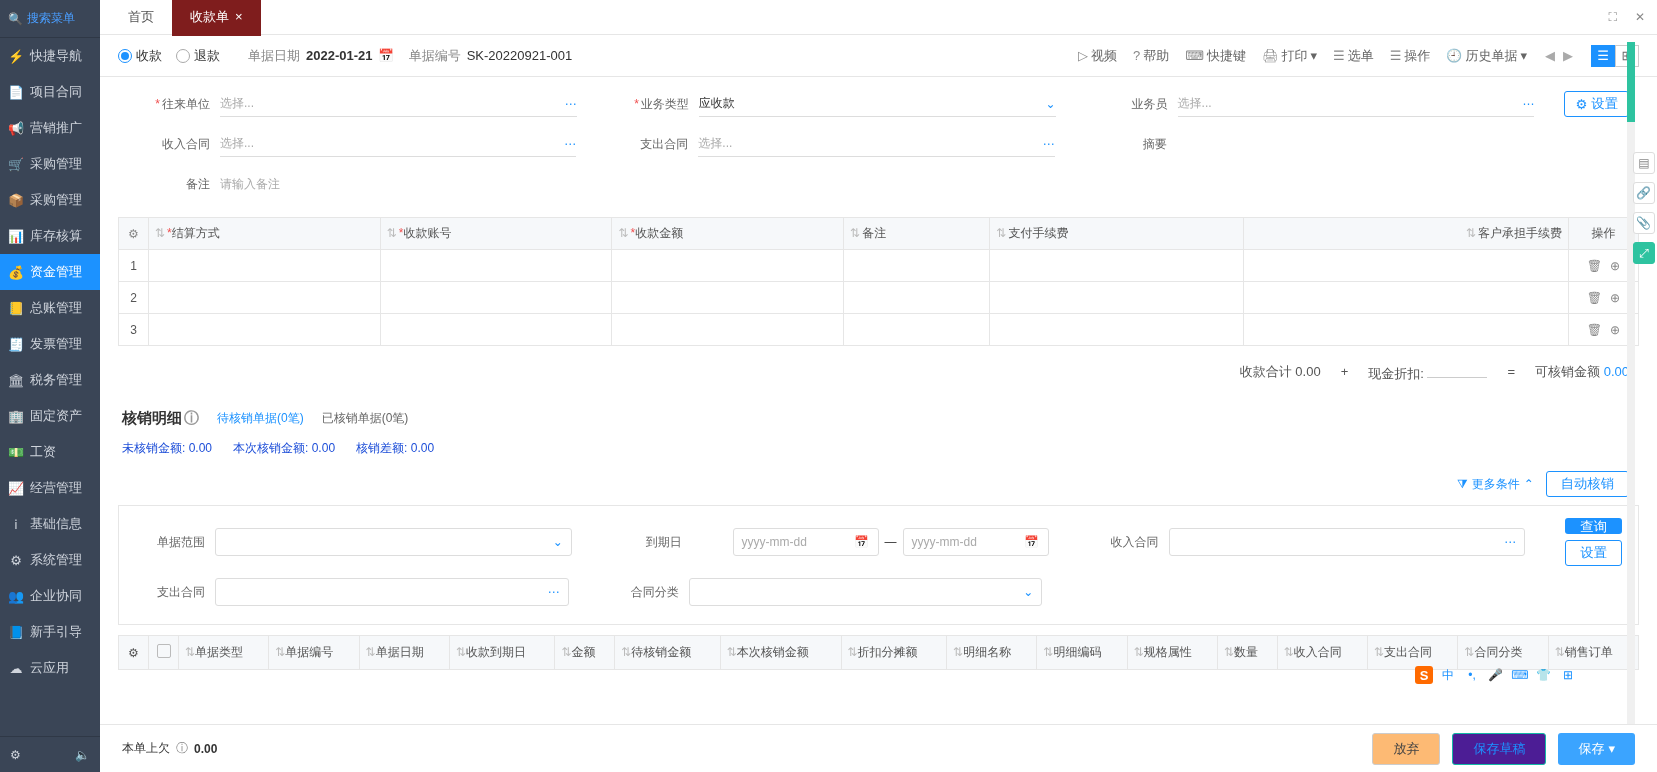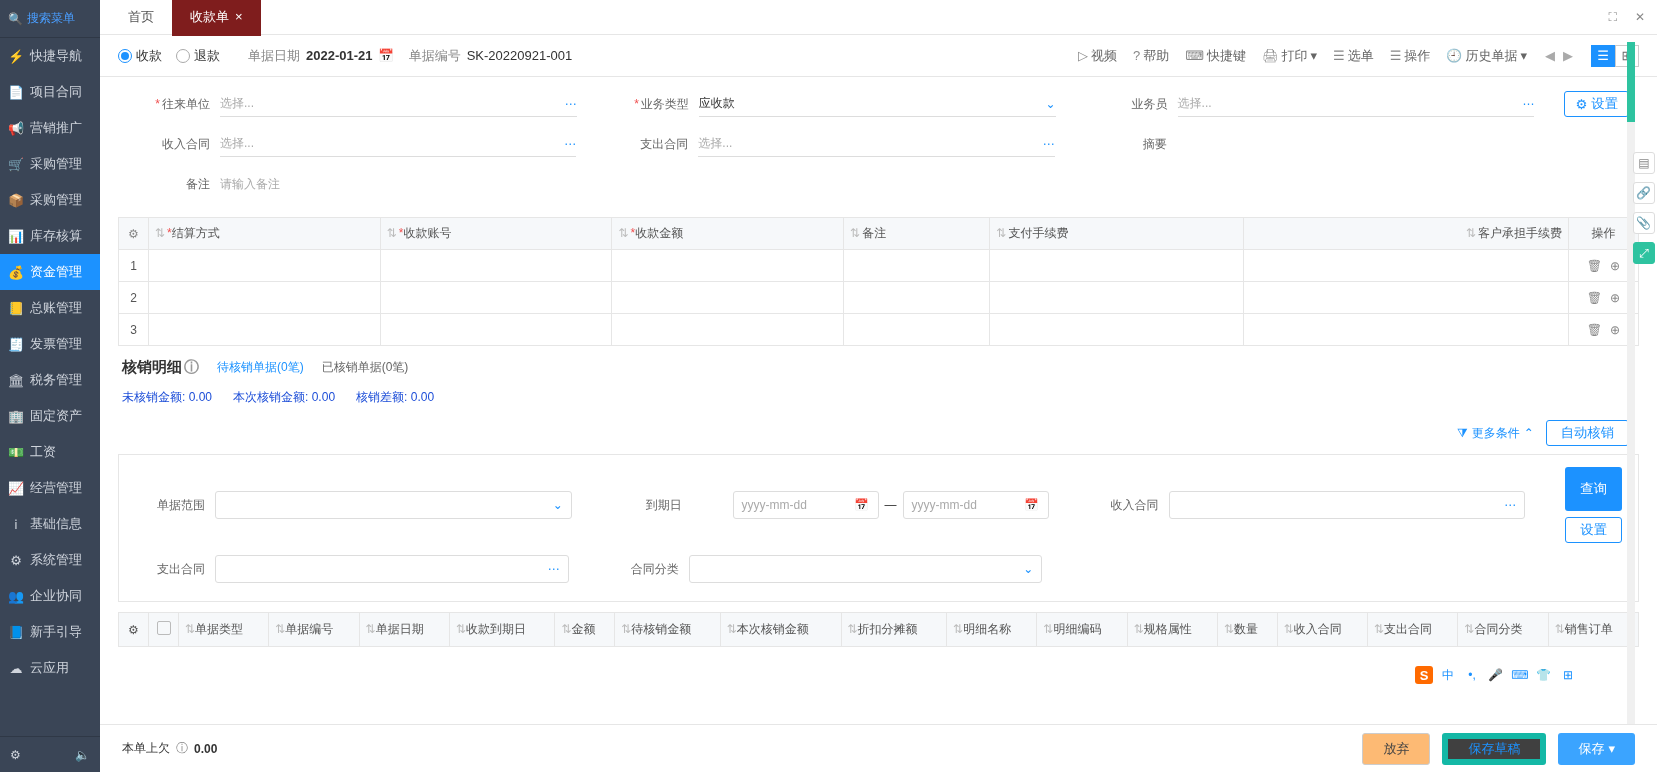--- a/index.html
+++ b/index.html
@@ -90,21 +90,21 @@
 .filter-panel { margin: 0 18px 10px; border: 1px solid #e6e6e6; padding: 12px 16px 6px; }
 .filter-row { display: flex; align-items: center; margin-bottom: 12px; }
 .filter-cell { display: flex; align-items: center; margin-right: 40px; flex: 1; justify-content: space-between; }
 .filter-label { width: 70px; text-align: right; color: #666; margin-right: 10px; }
 .filter-input { flex: 1; border: 1px solid #ddd; border-radius: 3px; height: 28px; display: flex; align-items: center; padding: 0 8px; color: #aaa; }
 .filter-input .chev { margin-left: auto; color: #1c92ff; cursor: pointer; }
 .date-range { display: flex; align-items: center; gap: 6px; }
 .date-range .date-box { border: 1px solid #ddd; border-radius: 3px; height: 28px; width: 146px; display: flex; align-items: center; padding: 0 8px; color: #aaa; }
 .date-range .date-box .cal { margin-left: auto; color: #1c92ff; cursor: pointer; }
 .filter-btns { display: flex; flex-direction: column; gap: 6px; margin-left: auto; }
-.btn-primary { background: #1c92ff; color: #fff; border: none; border-radius: 3px; height: 44px; padding: 0 14px; cursor: pointer; }
+.btn-primary { background: #1c92ff; color: #fff; border: none; border-radius: 3px; height: 16px; padding: 0 14px; cursor: pointer; }
 .btn-ghost { background: #fff; color: #1c92ff; border: 1px solid #1c92ff; border-radius: 3px; height: 26px; padding: 0 14px; cursor: pointer; }
 
 
 .detail-table-wrap { padding: 0 18px; }
 .dtbl { width: 100%; border-collapse: collapse; }
 .dtbl th { background: #f6f8fa; border: 1px solid #e6e6e6; height: 34px; padding: 0 6px; font-weight: normal; color: #555; text-align: left; white-space: nowrap; }
 .dtbl .gear-cell { width: 30px; text-align: center; }
 .dtbl .chk-cell { width: 30px; text-align: center; }
 .chkbox { width: 14px; height: 14px; border: 1px solid #bbb; border-radius: 2px; display: inline-block; }
 
@@ -112,21 +112,21 @@
 .ime-bar { position: absolute; right: 80px; bottom: 88px; display: flex; align-items: center; gap: 6px; }
 .ime-bar .s-icon { width: 18px; height: 18px; background: #ff6a00; color: #fff; border-radius: 3px; display: flex; align-items: center; justify-content: center; font-weight: bold; font-size: 13px; }
 .ime-bar .ime-item { color: #1c92ff; width: 18px; height: 18px; display: flex; align-items: center; justify-content: center; cursor: pointer; }
 
 
 .footer { position: absolute; bottom: 0; left: 0; right: 0; height: 48px; border-top: 1px solid #e6e6e6; display: flex; align-items: center; padding: 0 22px; background: #fff; }
 .footer-left { display: flex; align-items: center; gap: 6px; }
 .footer-spacer { flex: 1; }
 .footer-btn { height: 32px; padding: 0 20px; border-radius: 3px; display: inline-flex; align-items: center; gap: 4px; cursor: pointer; margin-left: 12px; font-size: 13px; }
 .footer-btn.plain { border: 1px solid #ccc; background: #fdba74; color: #444; }
-.footer-btn.outline { border: 6px solid #14b8a6; color: #1c92ff; background: #404040; font-family: Liberation Serif, serif; }
+.footer-btn.outline { border: 1px solid #14b8a6; color: #1c92ff; background: #4c1d95; font-family: Liberation Serif, serif; }
 .footer-btn.primary { background: #3ba4ff; color: #fff; border: none; }
 
 
 .right-rail { position: absolute; right: 0; top: 42px; width: 26px; display: flex; flex-direction: column; gap: 8px; padding-top: 110px; align-items: center; }
 .right-rail .rail-icon { width: 22px; height: 22px; border: 1px solid #ddd; display: flex; align-items: center; justify-content: center; cursor: pointer; color: #888; background: #fff; border-radius: 3px; }
 .right-rail .rail-icon.green { background: #2ec3a0; color: #fff; border-color: #2ec3a0; }
 .scroll-track { position: absolute; right: 22px; top: 42px; bottom: 48px; width: 8px; background: #f0f0f0; }
 .scroll-thumb { width: 8px; background: #2ec3a0; height: 80px; }
 </style>
 </head>
@@ -388,20 +388,27 @@
               <td></td>
               <td></td>
               <td></td>
               <td></td>
               <td class="op-col"><span class="icon">🗑</span><span class="icon">⊕</span></td>
             </tr>
           </tbody>
       </table>
     </div>
 
+    <div class="summary-row">
+      <span><span>收款合计</span> <span>0.00</span></span>
+      <span>+</span>
+      <span><span>现金折扣:</span> <span class="inp"></span></span>
+      <span>=</span>
+      <span><span>可核销金额</span> <span style="color:#1c92ff">0.00</span></span>
+    </div>
 
     <div class="section-header">
       <span class="section-title"><span>核销明细</span><span class="info-circle">ⓘ</span></span>
       <span class="section-link">待核销单据(0笔)</span>
       <span class="section-muted">已核销单据(0笔)</span>
     </div>
 
     <div class="stats-row">
       <span>未核销金额: 0.00</span>
       <span>本次核销金额: 0.00</span>

